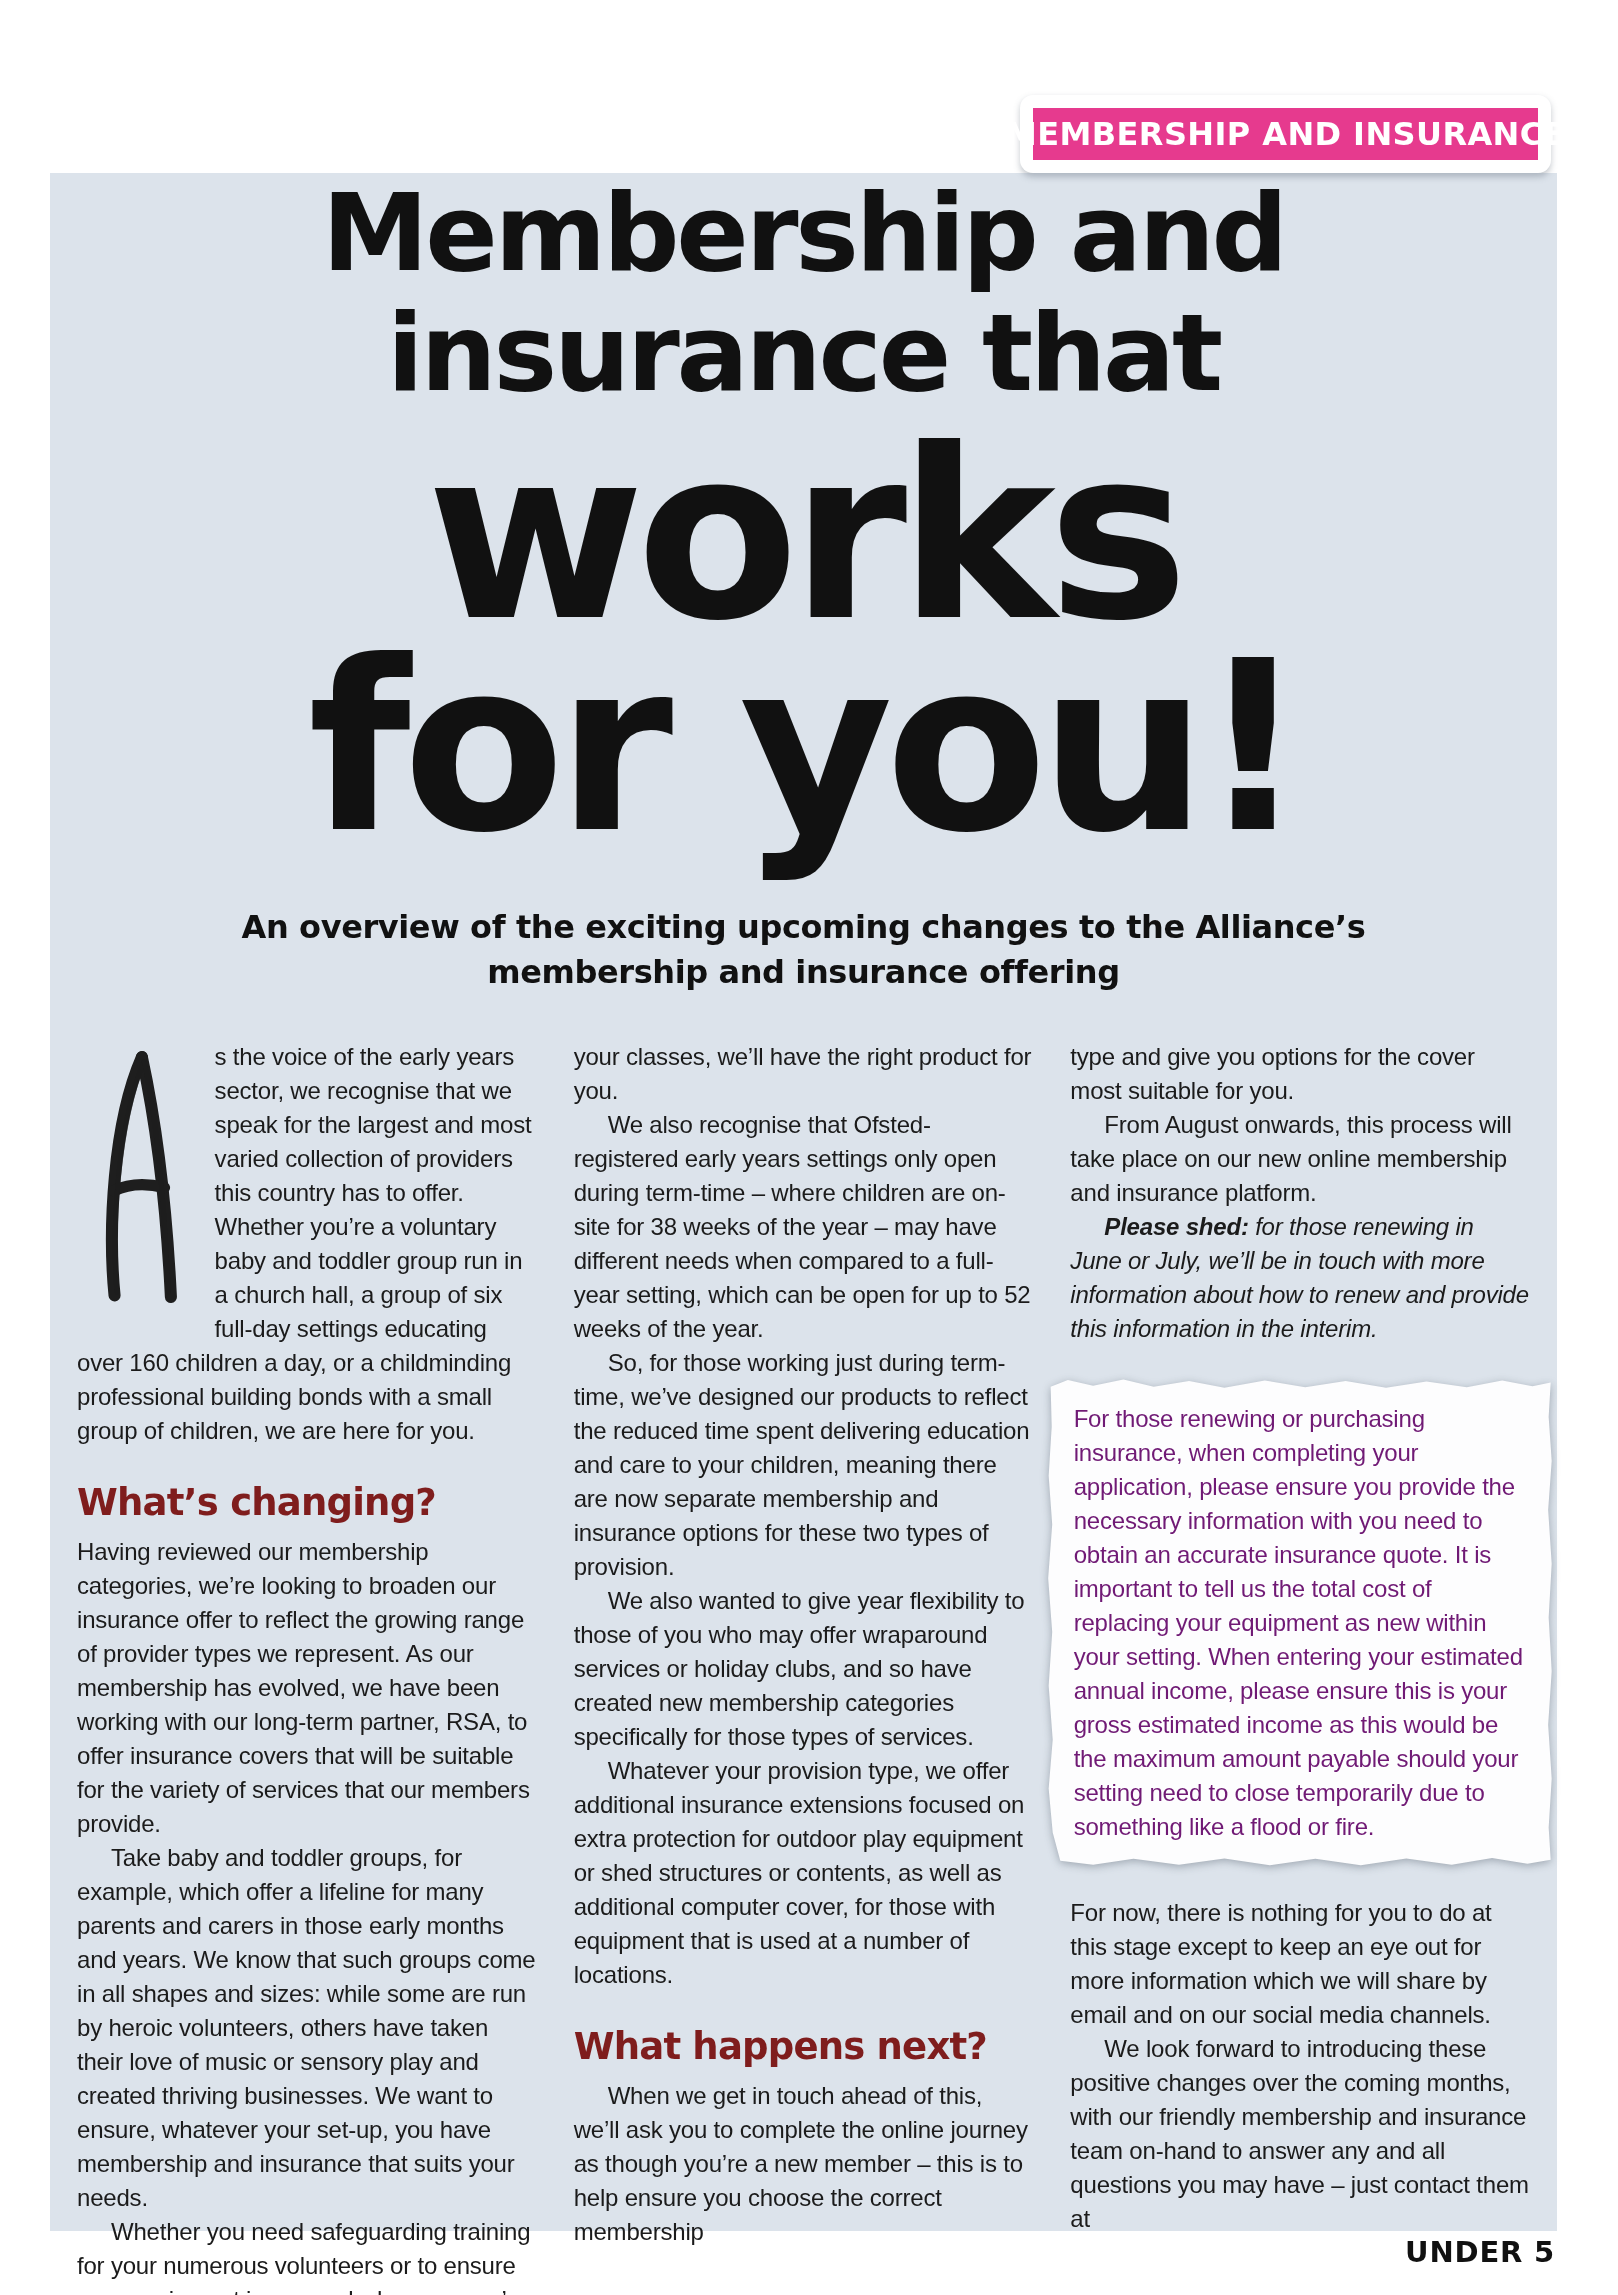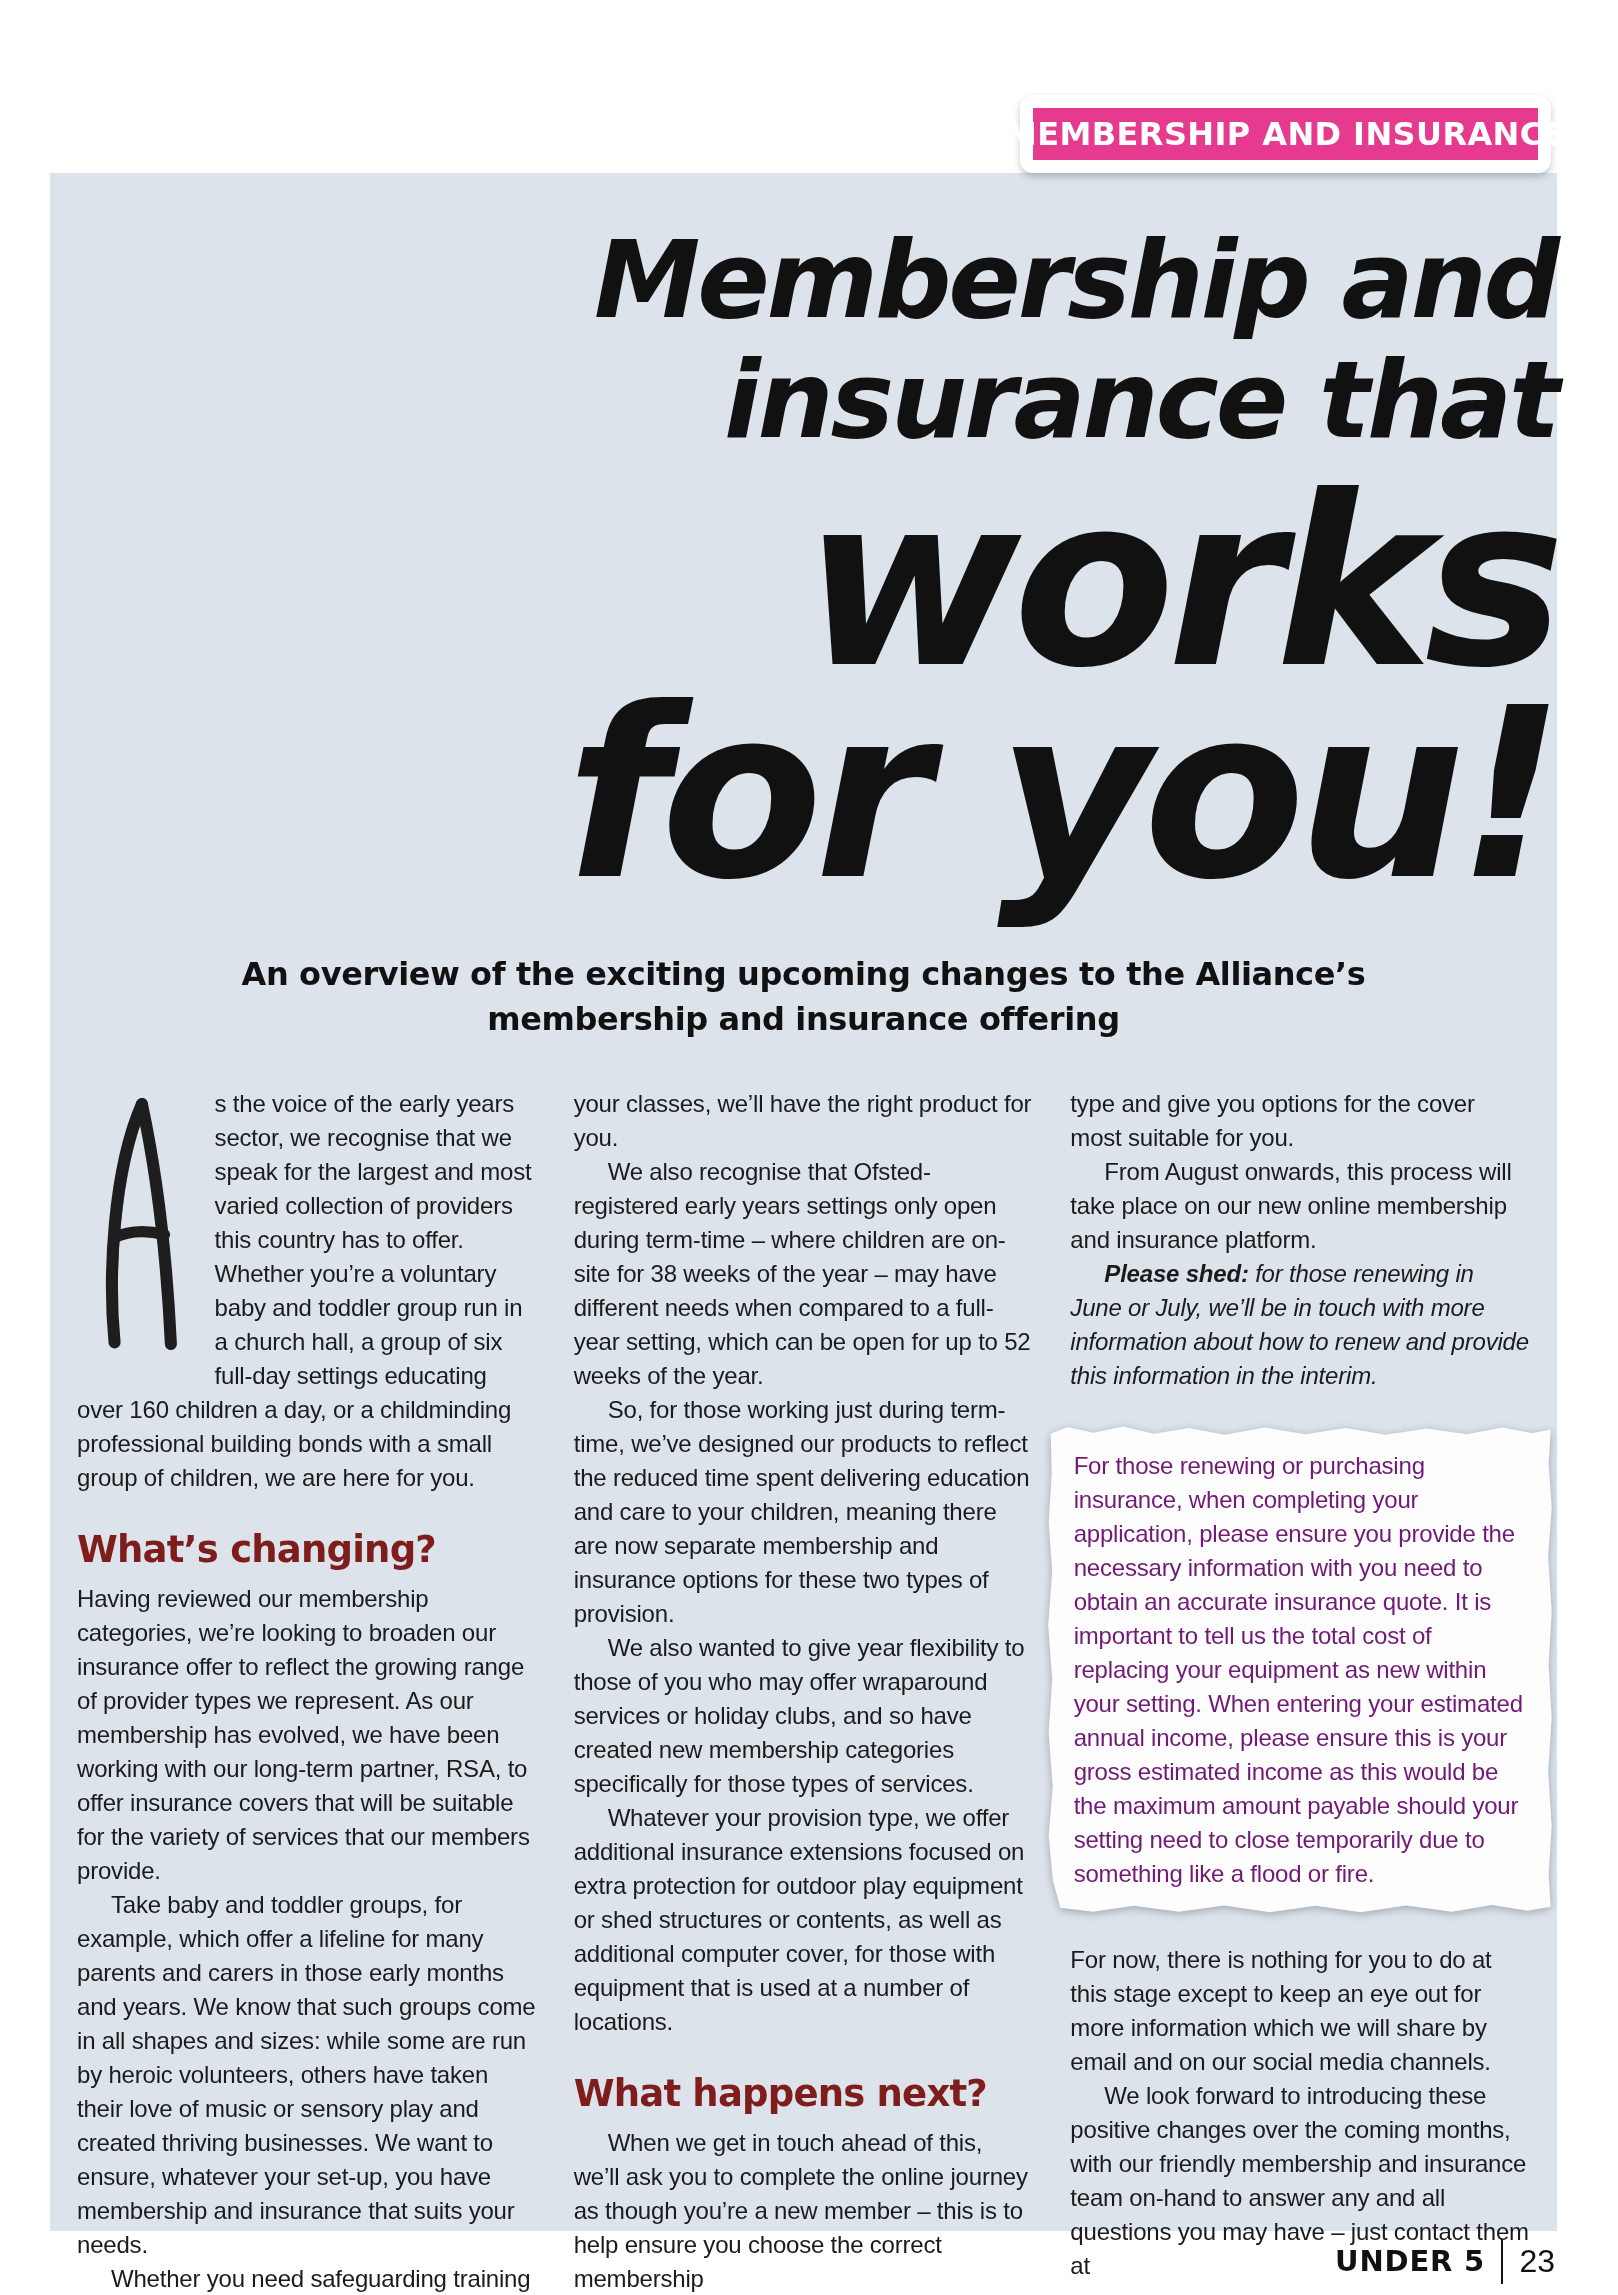--- a/index.html
+++ b/index.html
@@ -21,21 +21,21 @@
   }
   .badge-pink{
     width:505px;height:52px;background:#e63a8e;
     display:flex;align-items:center;justify-content:center;
   }
   .badge-pink span{
     font-family:"DejaVu Sans",sans-serif;font-weight:bold;
     font-size:32px;color:#ffffff;letter-spacing:0.4px;white-space:nowrap;
   }
   
-  .title-block{padding-top:47px;text-align:right;color:#111111;font-style:italic;}
+  .title-block{text-align:center;color:#111111;}
   .title-sm{
     font-family:"DejaVu Sans",sans-serif;font-weight:bold;
     font-size:107px;line-height:120px;letter-spacing:-3.2px;
   }
   .title-works{
     font-family:"DejaVu Sans",sans-serif;font-weight:bold;
     font-size:236px;line-height:204px;letter-spacing:-8px;margin-top:21px;
   }
   .title-foryou{
     font-family:"DejaVu Sans",sans-serif;font-weight:bold;
@@ -79,21 +79,21 @@
       95% 99.4%, 88% 98.2%, 80% 99.6%, 71% 98.3%, 62% 99.7%, 53% 98.4%,
       44% 99.7%, 35% 98.3%, 26% 99.6%, 17% 98.4%, 9% 99.6%, 2.5% 98.8%,
       1% 93%, 0.2% 84%, 1% 74%, 0.2% 63%, 0.9% 52%, 0.1% 41%, 0.9% 30%,
       0.2% 20%, 0.8% 10%
     );
   }
   .torn-box p{margin:0;font-size:24px;line-height:34px;color:#701a75;}
   
   .footer{
     position:absolute;right:63px;top:2235px;height:52px;
-    display:flex;align-items:center;gap:16px;
+    display:flex;align-items:center;gap:16px;flex-direction:column;
   }
   .footer .mag{
     font-family:"DejaVu Sans",sans-serif;font-weight:bold;
     font-size:29px;letter-spacing:0.8px;color:#111;
   }
   .footer .rule{width:2.4px;height:45px;background:#111;}
   .footer .pageno{font-size:32px;color:#111;}
 </style>
 </head>
 <body>

